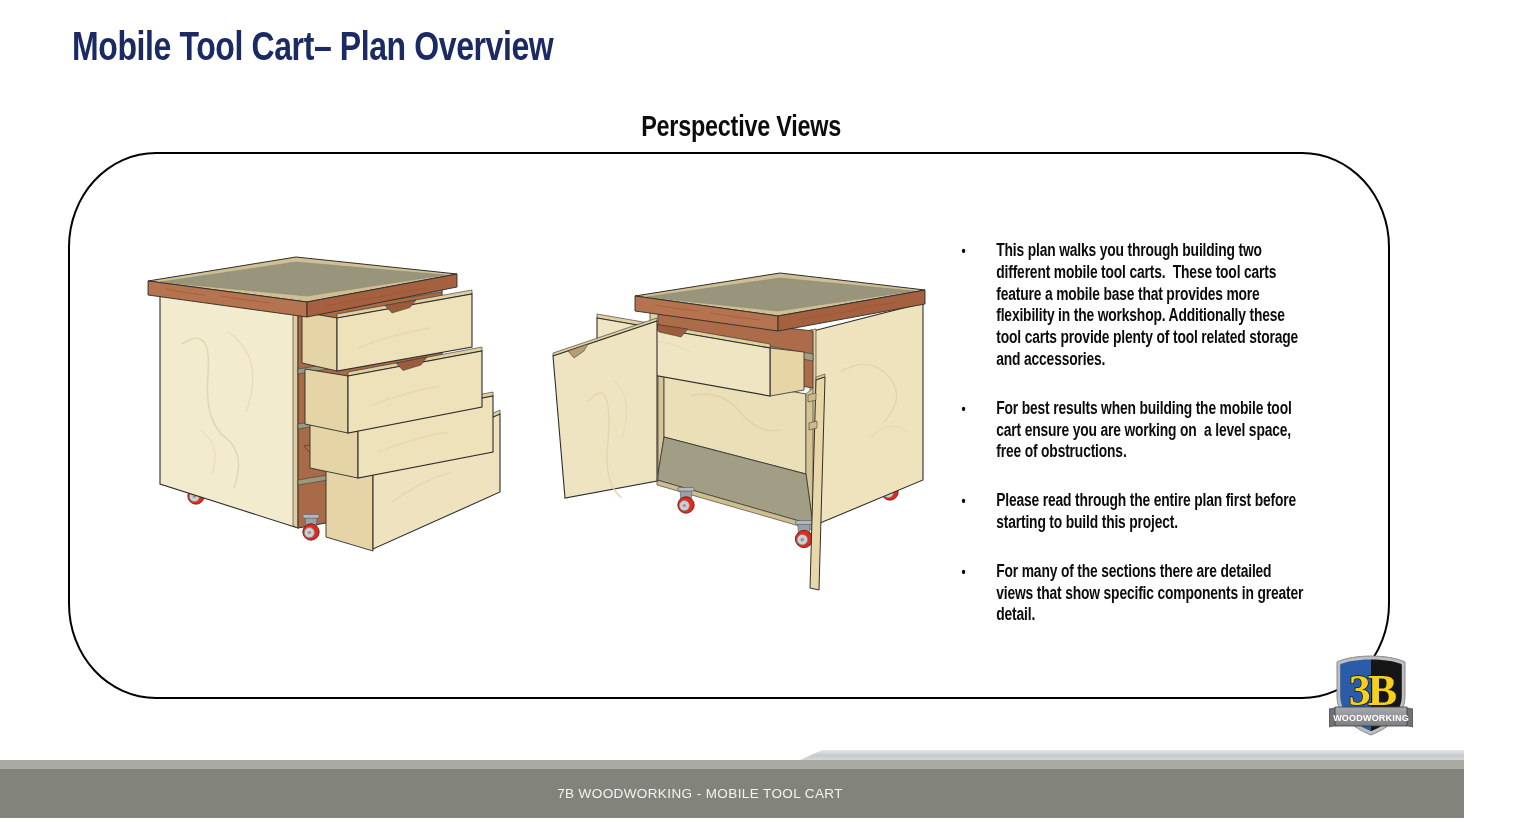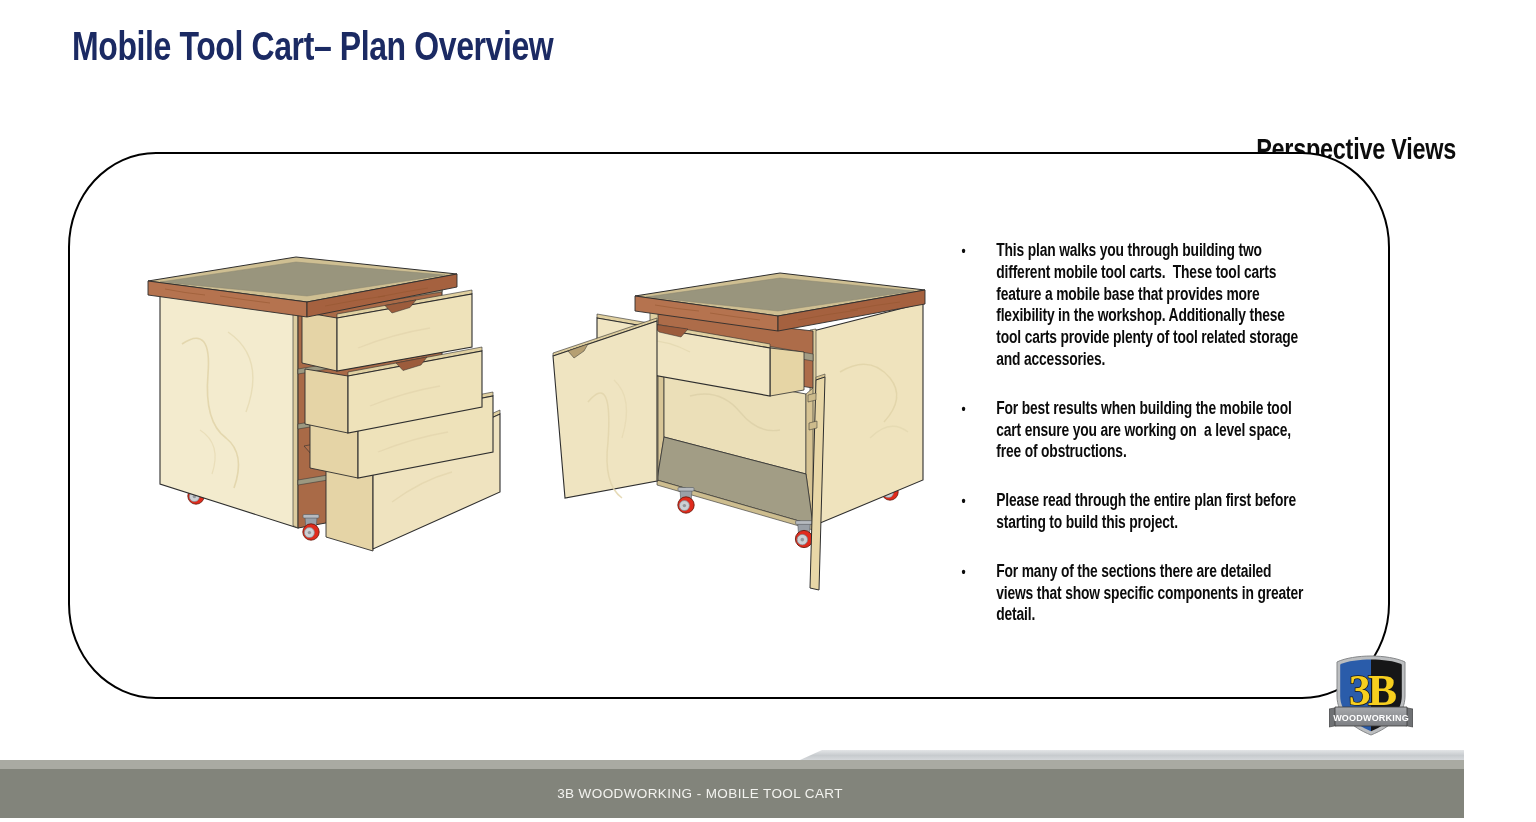--- a/index.html
+++ b/index.html
@@ -5,21 +5,21 @@
   html,body{margin:0;padding:0;background:#ffffff;}
   body{width:1536px;height:822px;position:relative;overflow:hidden;
        font-family:"Liberation Sans",sans-serif;}
 
   
   .title{position:absolute;left:72px;top:24px;margin:0;
          font-weight:bold;font-size:41px;line-height:1.1;
          color:var(--title-navy,#1b2a63);
          transform:scaleX(0.78);transform-origin:left top;
          letter-spacing:-0.5px;white-space:nowrap;}
-  .heading-wrap{position:absolute;left:14px;top:109px;width:1470px;text-align:right;margin-top:23px;}
+  .heading-wrap{position:absolute;left:6px;top:109px;width:1470px;text-align:center;}
   .section-heading{display:inline-block;margin:0;font-weight:bold;font-size:30px;
          color:#0c0c0c;transform:scaleX(0.78);transform-origin:center top;
          letter-spacing:-0.3px;white-space:nowrap;}
 
   
   .panel{position:absolute;left:68px;top:152px;width:1322px;height:547px;
          border:2px solid #000;border-radius:88px / 95px;background:#fff;
          box-sizing:border-box;}
 
   
@@ -208,14 +208,14 @@
   <text x="42.5" y="55" text-anchor="middle" font-family="'Liberation Serif',serif" font-weight="bold" font-size="44" fill="var(--logo-yellow,#f7cf1e)" stroke="#15161a" stroke-width="1.4" paint-order="stroke" letter-spacing="-3">3B</text>
   <path d="M0,59 L8,57.5 L8,75.5 L0,77 Z" fill="#6f7174" stroke="#3a3a3a" stroke-width="0.6"></path>
   <path d="M76,57.5 L84,59 L84,77 L76,75.5 Z" fill="#6f7174" stroke="#3a3a3a" stroke-width="0.6"></path>
   <path d="M6,57 L78,57 L78,76 L6,76 Z" fill="url(#ribbonGrad)" stroke="#3a3a3a" stroke-width="0.8"></path>
   <text x="42" y="70.5" text-anchor="middle" font-family="'Liberation Sans',sans-serif" font-weight="bold" font-size="9" fill="#ffffff" letter-spacing="0.2">WOODWORKING</text>
 </svg>
 
 <div class="footer-silver"></div>
 <div class="footer-strip"></div>
 <div class="footer-bar">
-  <span class="ft">3B WOODWORKING - MOBILE TOOL CART</span>
+  <span class="ft">7B WOODWORKING - MOBILE TOOL CART</span>
 </div>
 
 </body></html>

